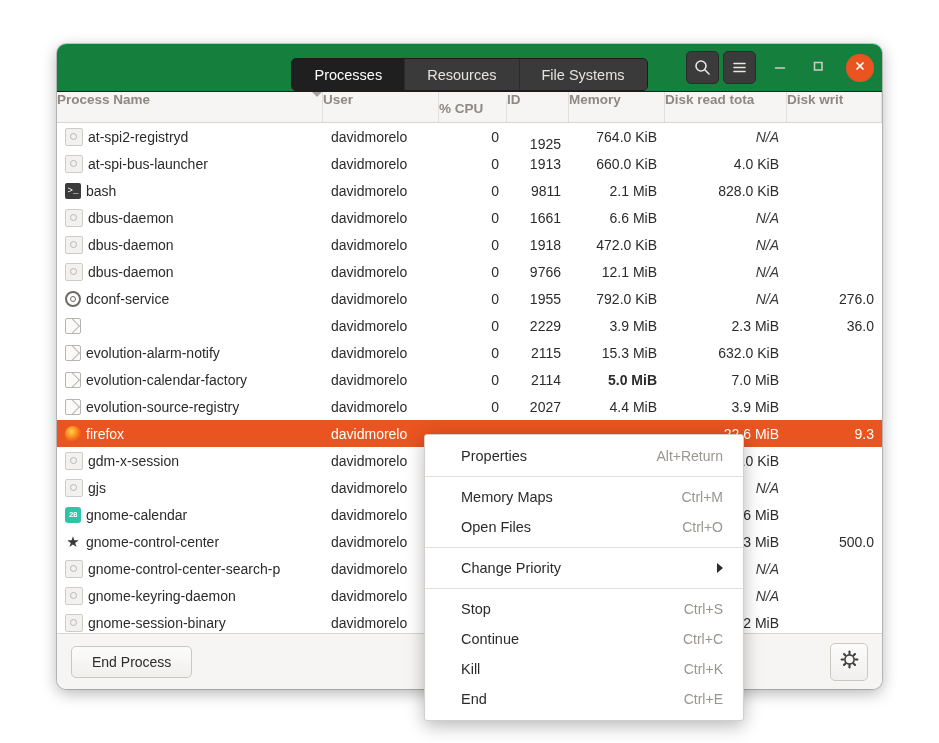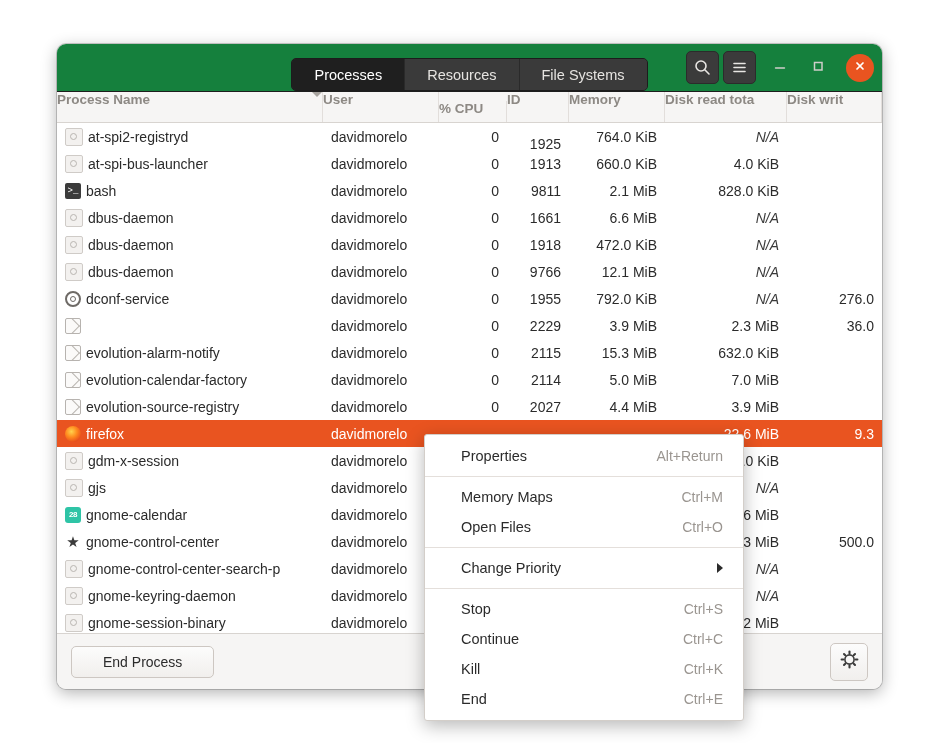--- a/index.html
+++ b/index.html
@@ -243,21 +243,21 @@
     background: #f6f5f4;
     border-top: 1px solid #d8d4d0;
     display: flex;
     align-items: center;
     padding: 0 14px;
   }
   .btn {
     background: linear-gradient(180deg,#fcfcfc,#f1efed);
     border: 1px solid #cdc7c2;
     border-radius: 5px;
-    padding: 7px 31px;
+    padding: 7px 20px;
     font-size: 14px;
     color: #2b2b2b;
   }
   .gearbtn {
     margin-left: auto;
     width: 36px; height: 36px;
     background: linear-gradient(180deg,#fcfcfc,#f1efed);
     border: 1px solid #cdc7c2;
     border-radius: 5px;
     display: flex; align-items: center; justify-content: center;
@@ -609,21 +609,21 @@
           </div>
           <div class="cell" style="width: 116px;">
             <span>davidmorelo</span>
           </div>
           <div class="cell num" style="width: 68px;">
             <span>0</span>
           </div>
           <div class="cell num" style="width: 62px;">
             <span>2114</span>
           </div>
-          <div class="cell num" style="width: 96px;">
+          <div class="cell num" style="width: 96px; font-weight: bold;">
             <span>5.0 MiB</span>
           </div>
           <div class="cell num" style="width: 122px;">
             <span>7.0 MiB</span>
           </div>
           <div class="cell num" style="width: 95px;">
             <span></span>
           </div>
         </div>
         <div class="prow">

